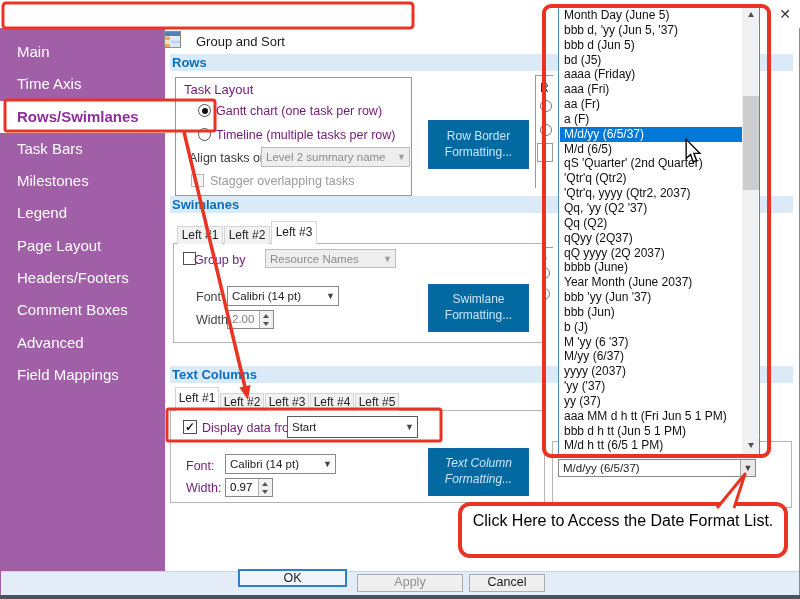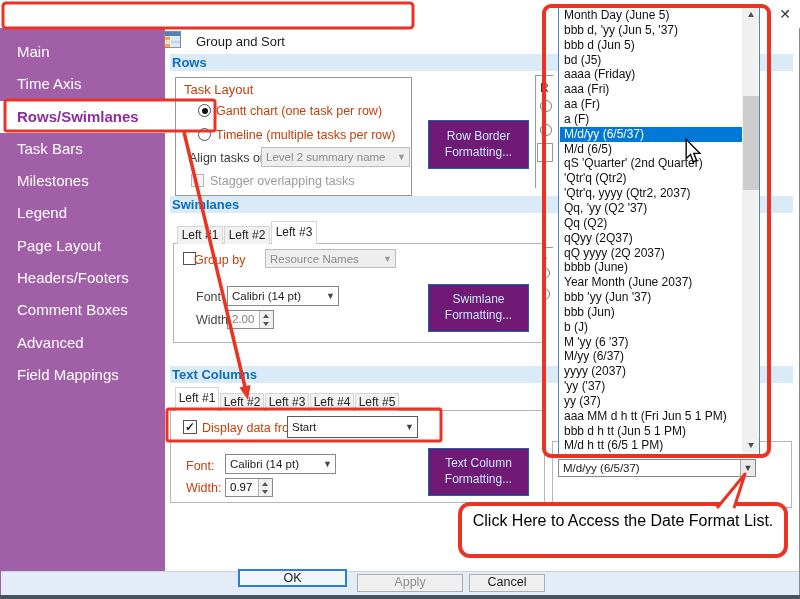--- a/index.html
+++ b/index.html
@@ -26,21 +26,21 @@
   .strip { left:170px; width:623px; height:17px; background:#daeaf7; z-index:2; }
   .strip span { display:block; padding-left:2px; font-size:13px; font-weight:bold; color:#0a6fc2; line-height:17px; }
   #strip-rows { top:54px; } #strip-swim { top:196px; } #strip-text { top:366px; }
 
   .groupbox { border:1px solid #979797; background:#fff; z-index:3; }
   #task-layout-box { left:175px; top:77px; width:237px; height:119px; }
   #swim-panel { left:173px; top:243px; width:371px; height:100px; border-color:#b5b5b5; }
   #text-panel { left:170px; top:410px; width:375px; height:93px; border-color:#b5b5b5; }
   #date-group { left:552px; top:441px; width:240px; height:67px; border-color:#b5b5b5; z-index:2; }
 
-  .lbl { font-size:12.5px; color:#c2410c; white-space:nowrap; z-index:4; }
+  .lbl { font-size:12.5px; color:#701a75; white-space:nowrap; z-index:4; }
   .lbl.dim { color:#9b9b9b; }
 
   .radio { width:13px; height:13px; border:1px solid #505050; border-radius:50%; background:#fff; z-index:4; }
   .radio.on::after { content:""; position:absolute; left:2.5px; top:2.5px; width:6px; height:6px; border-radius:50%; background:#111; }
 
   .checkbox { width:13px; height:13px; border:1px solid #505050; background:#fff; z-index:4; font-size:12px; line-height:12px; text-align:center; color:#222; }
   .checkbox.disabled { border-color:#b5b5b5; background:#f5f5f5; }
   .checkbox.checked { font-weight:bold; }
 
   .combo { background:#fff; border:1px solid #898989; font-size:11.5px; color:#222; z-index:4; display:flex; align-items:center; }
@@ -52,21 +52,21 @@
 
   .spinner { background:#fff; border:1px solid #898989; z-index:4; display:flex; }
   .spinner .sv { flex:1; font-size:11.5px; padding-left:4px; line-height:17px; }
   .spinner .sv.dim { color:#808080; }
   .spinner .btns { width:14px; border-left:1px solid #b5b5b5; display:flex; flex-direction:column; }
   .spinner .btns div { flex:1; background:#f0f0f0; position:relative; }
   .spinner .btns div::after { content:""; position:absolute; left:3px; }
   .spinner .btns .up::after { top:2.5px; border-left:3.5px solid transparent; border-right:3.5px solid transparent; border-bottom:4px solid #555; }
   .spinner .btns .dn::after { top:2.5px; border-left:3.5px solid transparent; border-right:3.5px solid transparent; border-top:4px solid #555; }
 
-  .blue-btn { width:101px; background:#701a75; border:1px solid #1565ab; color:#c9e6fb; font-size:12px; text-align:center; display:flex; align-items:center; justify-content:center; z-index:4; line-height:1.3; }
+  .blue-btn { width:101px; background:#0369a1; border:1px solid #1565ab; color:#c9e6fb; font-size:12px; text-align:center; display:flex; align-items:center; justify-content:center; z-index:4; line-height:1.3; }
 
   .tabrow { display:flex; gap:1px; align-items:flex-end; z-index:4; }
   .tab { height:18px; background:#f2f2f2; border:1px solid #d5d5d5; border-bottom:none; font-size:12px; color:#222; text-align:center; line-height:17px; }
   .tab.selected { height:23px; background:#fff; line-height:21px; }
   #swim-tabs { left:177px; top:221px; height:23px; } #swim-tabs .tab { width:46px; }
   #text-tabs { left:175px; top:387px; height:24px; } #text-tabs .tab { width:44px; }
   #text-tabs .tab.selected { height:24px; }
 
   
   .fragment { border-left:1px solid #999; border-top:1px solid #999; z-index:2; }
@@ -229,21 +229,21 @@
     <span class="car">▼</span>
 </div>
 <div class="abs lbl" style="left:186px;top:481px;">Width:</div>
 <div class="abs spinner" style="left:225px;top:478px;width:48px;height:19px;">
   <span class="sv">0.97</span>
   <span class="btns">
       <div class="up"></div>
       <div class="dn"></div>
     </span>
 </div>
-<div class="abs blue-btn" style="left:428px;top:448px;height:48px;">Text Column Formatting...</div>
+<div class="abs blue-btn" style="left:428px;top:448px;height:48px;font-style:italic;">Text Column Formatting...</div>
 
 <div class="abs groupbox" id="date-group"></div>
 <div class="abs combo date-combo">
   <span class="cv">M/d/yy (6/5/37)</span>
     <span class="car">▼</span>
 </div>
 
 <div class="abs dd-list">
   <div class="dd-items" id="dd-items">
       <div class="dd-item">Month Day (June 5)</div>

